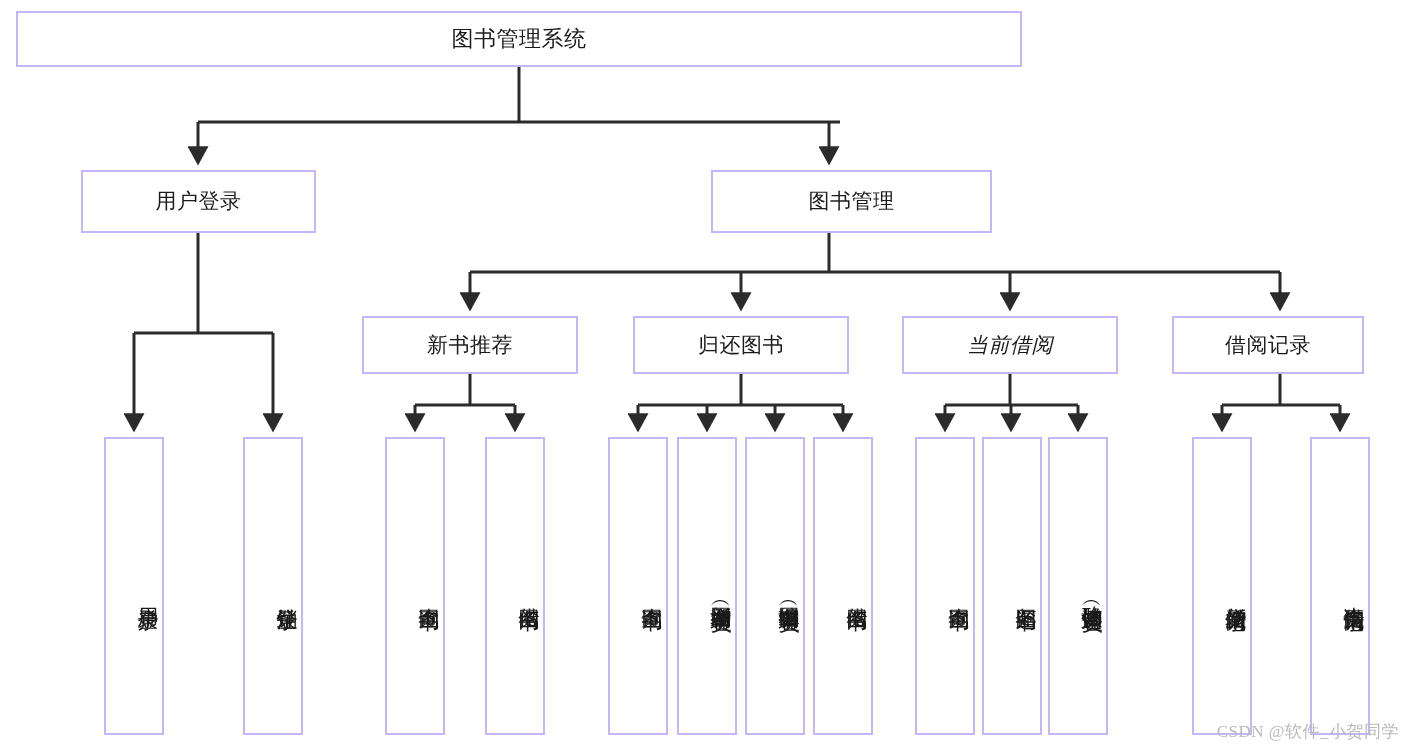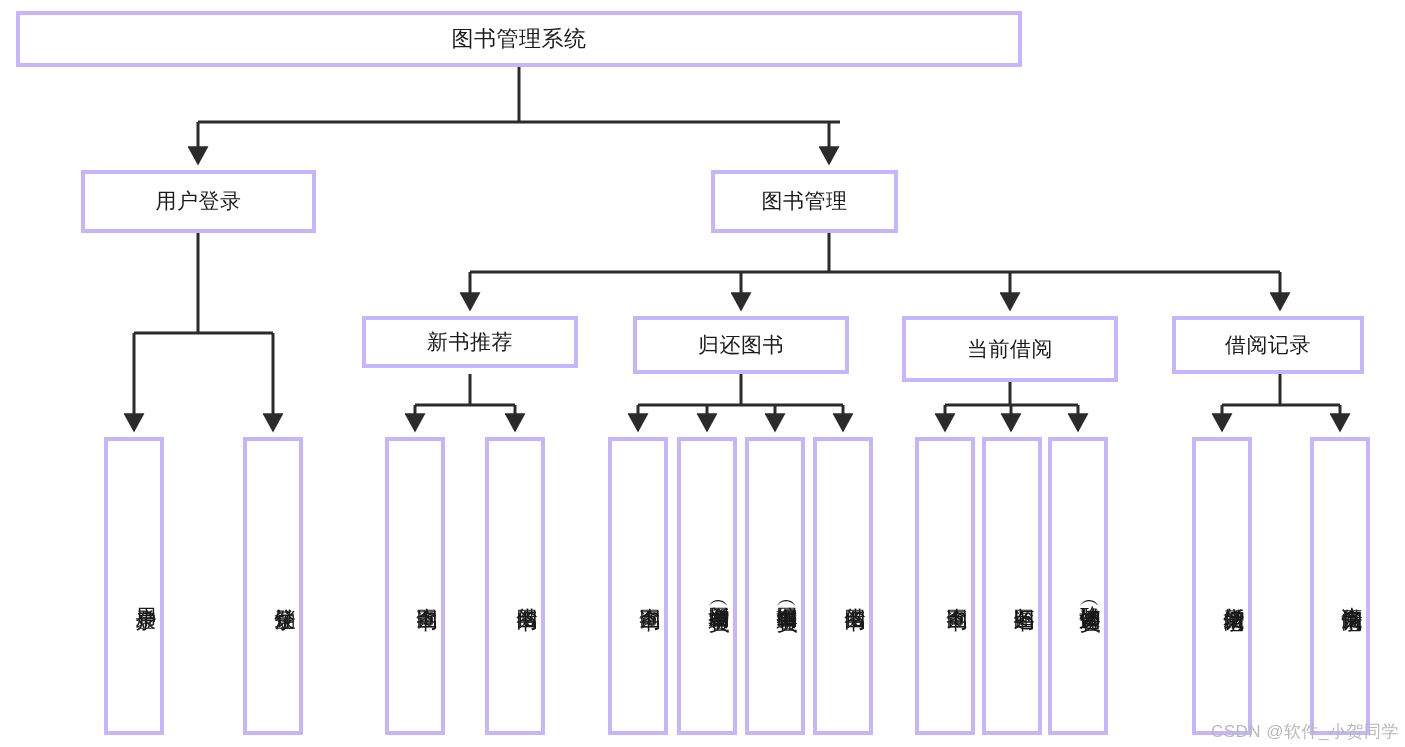--- a/index.html
+++ b/index.html
@@ -20,21 +20,21 @@
     position: absolute;
     left: 0;
     top: 0;
     width: 1405px;
     height: 747px;
     pointer-events: none;
   }
   .node {
     position: absolute;
     box-sizing: border-box;
-    border: 4px solid #c4b5fd;
+    border: 2px solid #c4b5fd;
     background: #ffffff;
     color: #1a1a1a;
     display: flex;
     align-items: center;
     justify-content: center;
     text-align: center;
   }
   .node.horiz {
     font-size: 21px;
     line-height: 1.25;
@@ -53,21 +53,21 @@
     font-size: 22px;
   }
   #watermark {
     position: absolute;
     right: 6px;
     bottom: 4px;
     font-size: 17px;
     color: #b9b9b9;
     letter-spacing: 0.5px;
     white-space: nowrap;
-    font-family: Liberation Sans, sans-serif;
+    font-family: Liberation Serif, serif;
   }
 </style>
 </head>
 <body>
 
 <div id="canvas">
 
   <svg id="edges" viewBox="0 0 1405 747" width="1405" height="747" aria-hidden="true">
     <defs>
       <marker id="arrow" viewBox="0 0 12 12" refX="9" refY="6" markerWidth="7" markerHeight="7" orient="auto-start-reverse">
@@ -114,25 +114,25 @@
       <path d="M 1280 374 L 1280 405"></path>
       <path d="M 1222 405 L 1340 405"></path>
       <path d="M 1222 405 L 1222 429" marker-end="url(#arrow)"></path>
       <path d="M 1340 405 L 1340 429" marker-end="url(#arrow)"></path>
     </g>
   </svg>
 
   <div class="node horiz" id="root-node" style="left: 16px; top: 11px; width: 1006px; height: 56px;">图书管理系统</div>
 
   <div class="node horiz" style="left: 81px; top: 170px; width: 235px; height: 63px;">用户登录</div>
-  <div class="node horiz" style="left: 711px; top: 170px; width: 187px; height: 63px;">图书管理</div>
+  <div class="node horiz" style="left: 711px; top: 170px; width: 281px; height: 63px;">图书管理</div>
 
-  <div class="node horiz" style="left: 362px; top: 316px; width: 216px; height: 52px;">新书推荐</div>
+  <div class="node horiz" style="left: 362px; top: 316px; width: 216px; height: 58px;">新书推荐</div>
   <div class="node horiz" style="left: 633px; top: 316px; width: 216px; height: 58px;">归还图书</div>
-  <div class="node horiz" style="left: 902px; top: 316px; width: 216px; height: 66px;">当前借阅</div>
+  <div class="node horiz" style="left: 902px; top: 316px; width: 216px; height: 58px; font-style: italic;">当前借阅</div>
   <div class="node horiz" style="left: 1172px; top: 316px; width: 192px; height: 58px;">借阅记录</div>
 
   <div class="node vert" style="left: 104px; top: 437px; width: 60px; height: 298px;">用户登录</div>
   <div class="node vert" style="left: 243px; top: 437px; width: 60px; height: 298px;">注销登录</div>
   <div class="node vert" style="left: 385px; top: 437px; width: 60px; height: 298px;">查询图书</div>
   <div class="node vert" style="left: 485px; top: 437px; width: 60px; height: 298px;">借阅图书</div>
   <div class="node vert" style="left: 608px; top: 437px; width: 60px; height: 298px;">查询图书</div>
   <div class="node vert" style="left: 677px; top: 437px; width: 60px; height: 298px;">新增图书（管理员）</div>
   <div class="node vert" style="left: 745px; top: 437px; width: 60px; height: 298px;">编辑图书（管理员）</div>
   <div class="node vert" style="left: 813px; top: 437px; width: 60px; height: 298px;">借阅图书</div>

